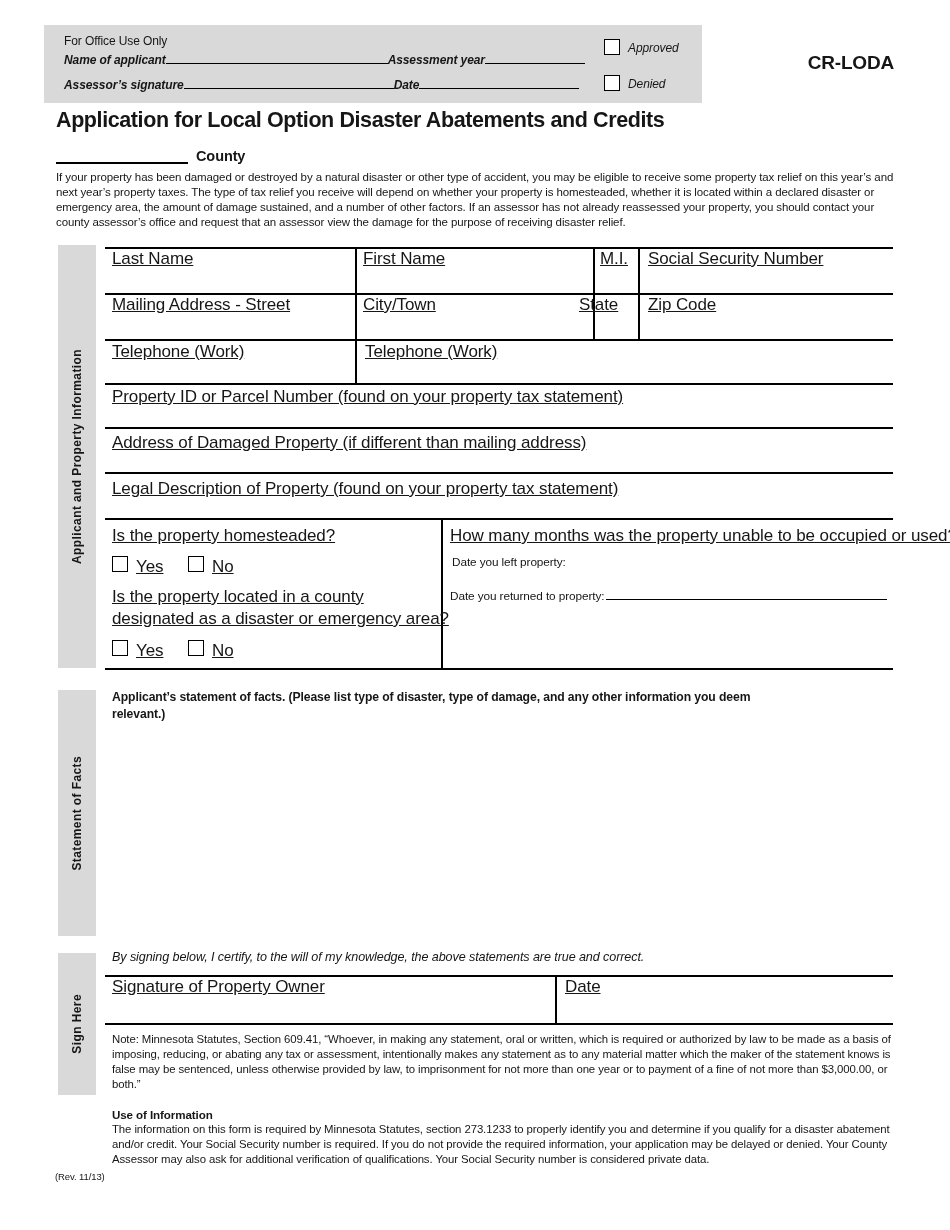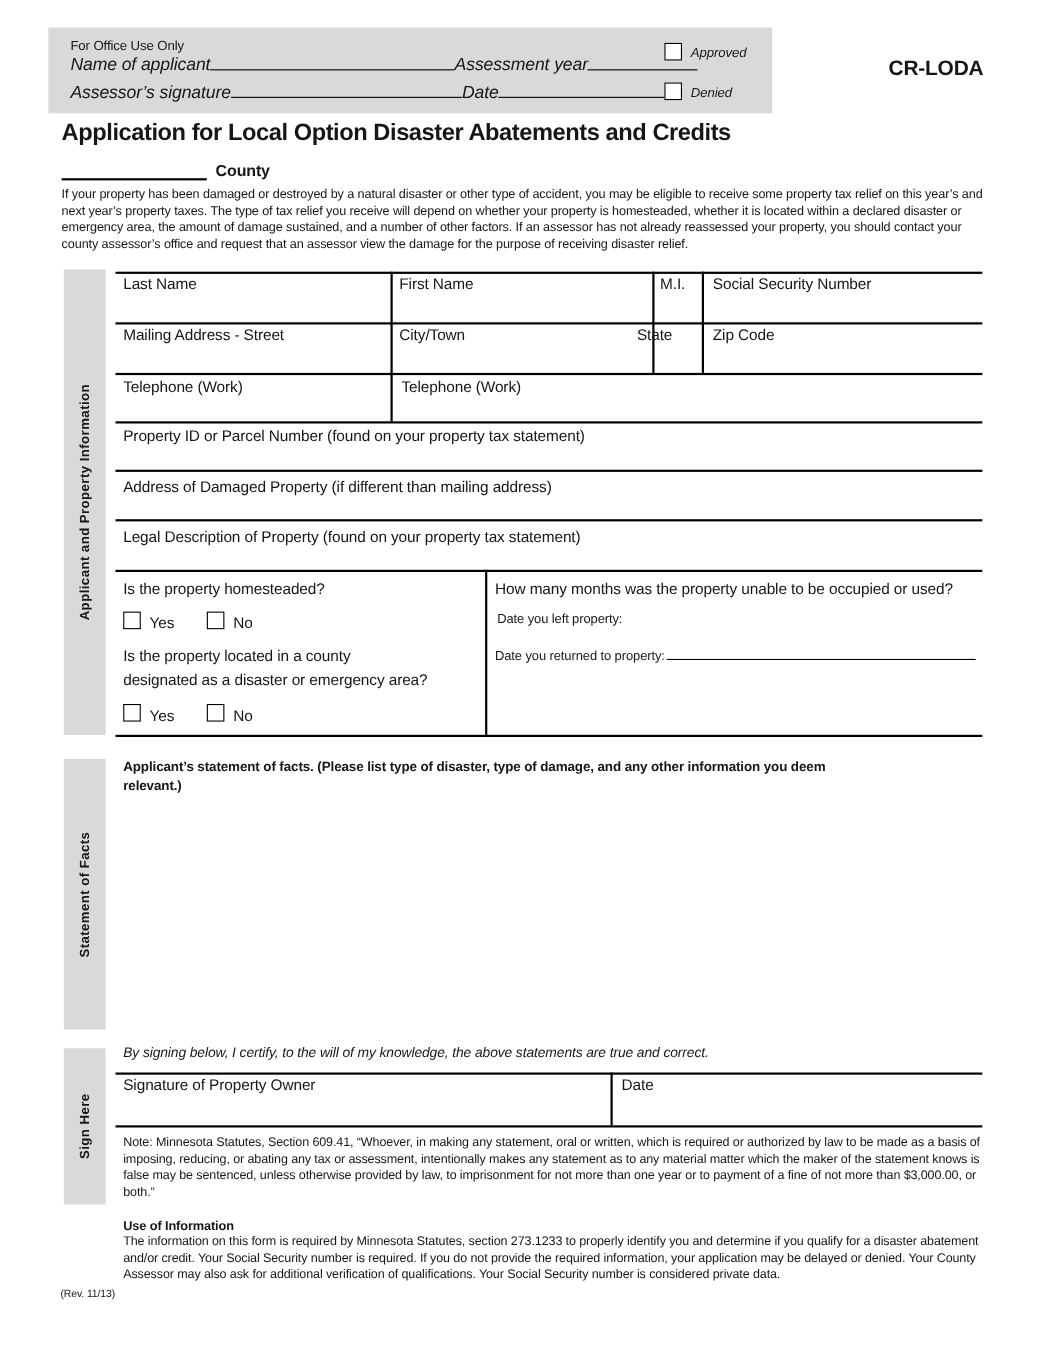--- a/index.html
+++ b/index.html
@@ -1,26 +1,26 @@
 <!DOCTYPE html>
 <html><head>
 <meta charset="utf-8">
 <style>
   html,body{margin:0;padding:0;background:#fff;}
   .page{position:relative;width:950px;height:1230px;background:#ffffff;overflow:hidden;
         font-family:"Liberation Sans","DejaVu Sans",sans-serif;color:#161616;letter-spacing:-0.1px;}
   .abs{position:absolute;}
   .hline{position:absolute;height:1.6px;background:#000;}
   .vline{position:absolute;width:1.6px;background:#000;}
-  .lbl{position:absolute;font-size:14px;line-height:13px;white-space:nowrap;}
+  .lbl{position:absolute;font-size:17px;line-height:13px;white-space:nowrap;text-decoration:underline;}
   .cb{position:absolute;width:16px;height:16px;border:1.7px solid #000;background:#fff;box-sizing:border-box;}
   .graybox{position:absolute;background:#d9d9d9;}
   .fill{display:inline-block;border-bottom:1.4px solid #000;height:12px;vertical-align:baseline;}
   .office{font-size:12px;}
-  .office-row{position:absolute;white-space:nowrap;font-size:16px;}
+  .office-row{position:absolute;white-space:nowrap;font-size:12px;font-weight:bold;}
   .it{font-style:italic;}
   .b{font-weight:bold;}
   .sidebar{position:absolute;left:58px;width:38px;background:#d9d9d9;display:flex;align-items:center;justify-content:center;}
   .sidebar span{writing-mode:vertical-rl;transform:rotate(180deg);font-weight:bold;font-size:12px;letter-spacing:0.4px;white-space:nowrap;}
   .para{position:absolute;font-size:11.5px;line-height:15px;}
   .title{position:absolute;font-weight:bold;font-size:21.5px;letter-spacing:-0.4px;white-space:nowrap;}
   .flexline{position:absolute;display:flex;align-items:baseline;font-size:11.8px;white-space:nowrap;}
   .flexline .grow{flex:1;border-bottom:1.4px solid #000;height:12px;margin-left:2px;}
 </style>
 </head>

